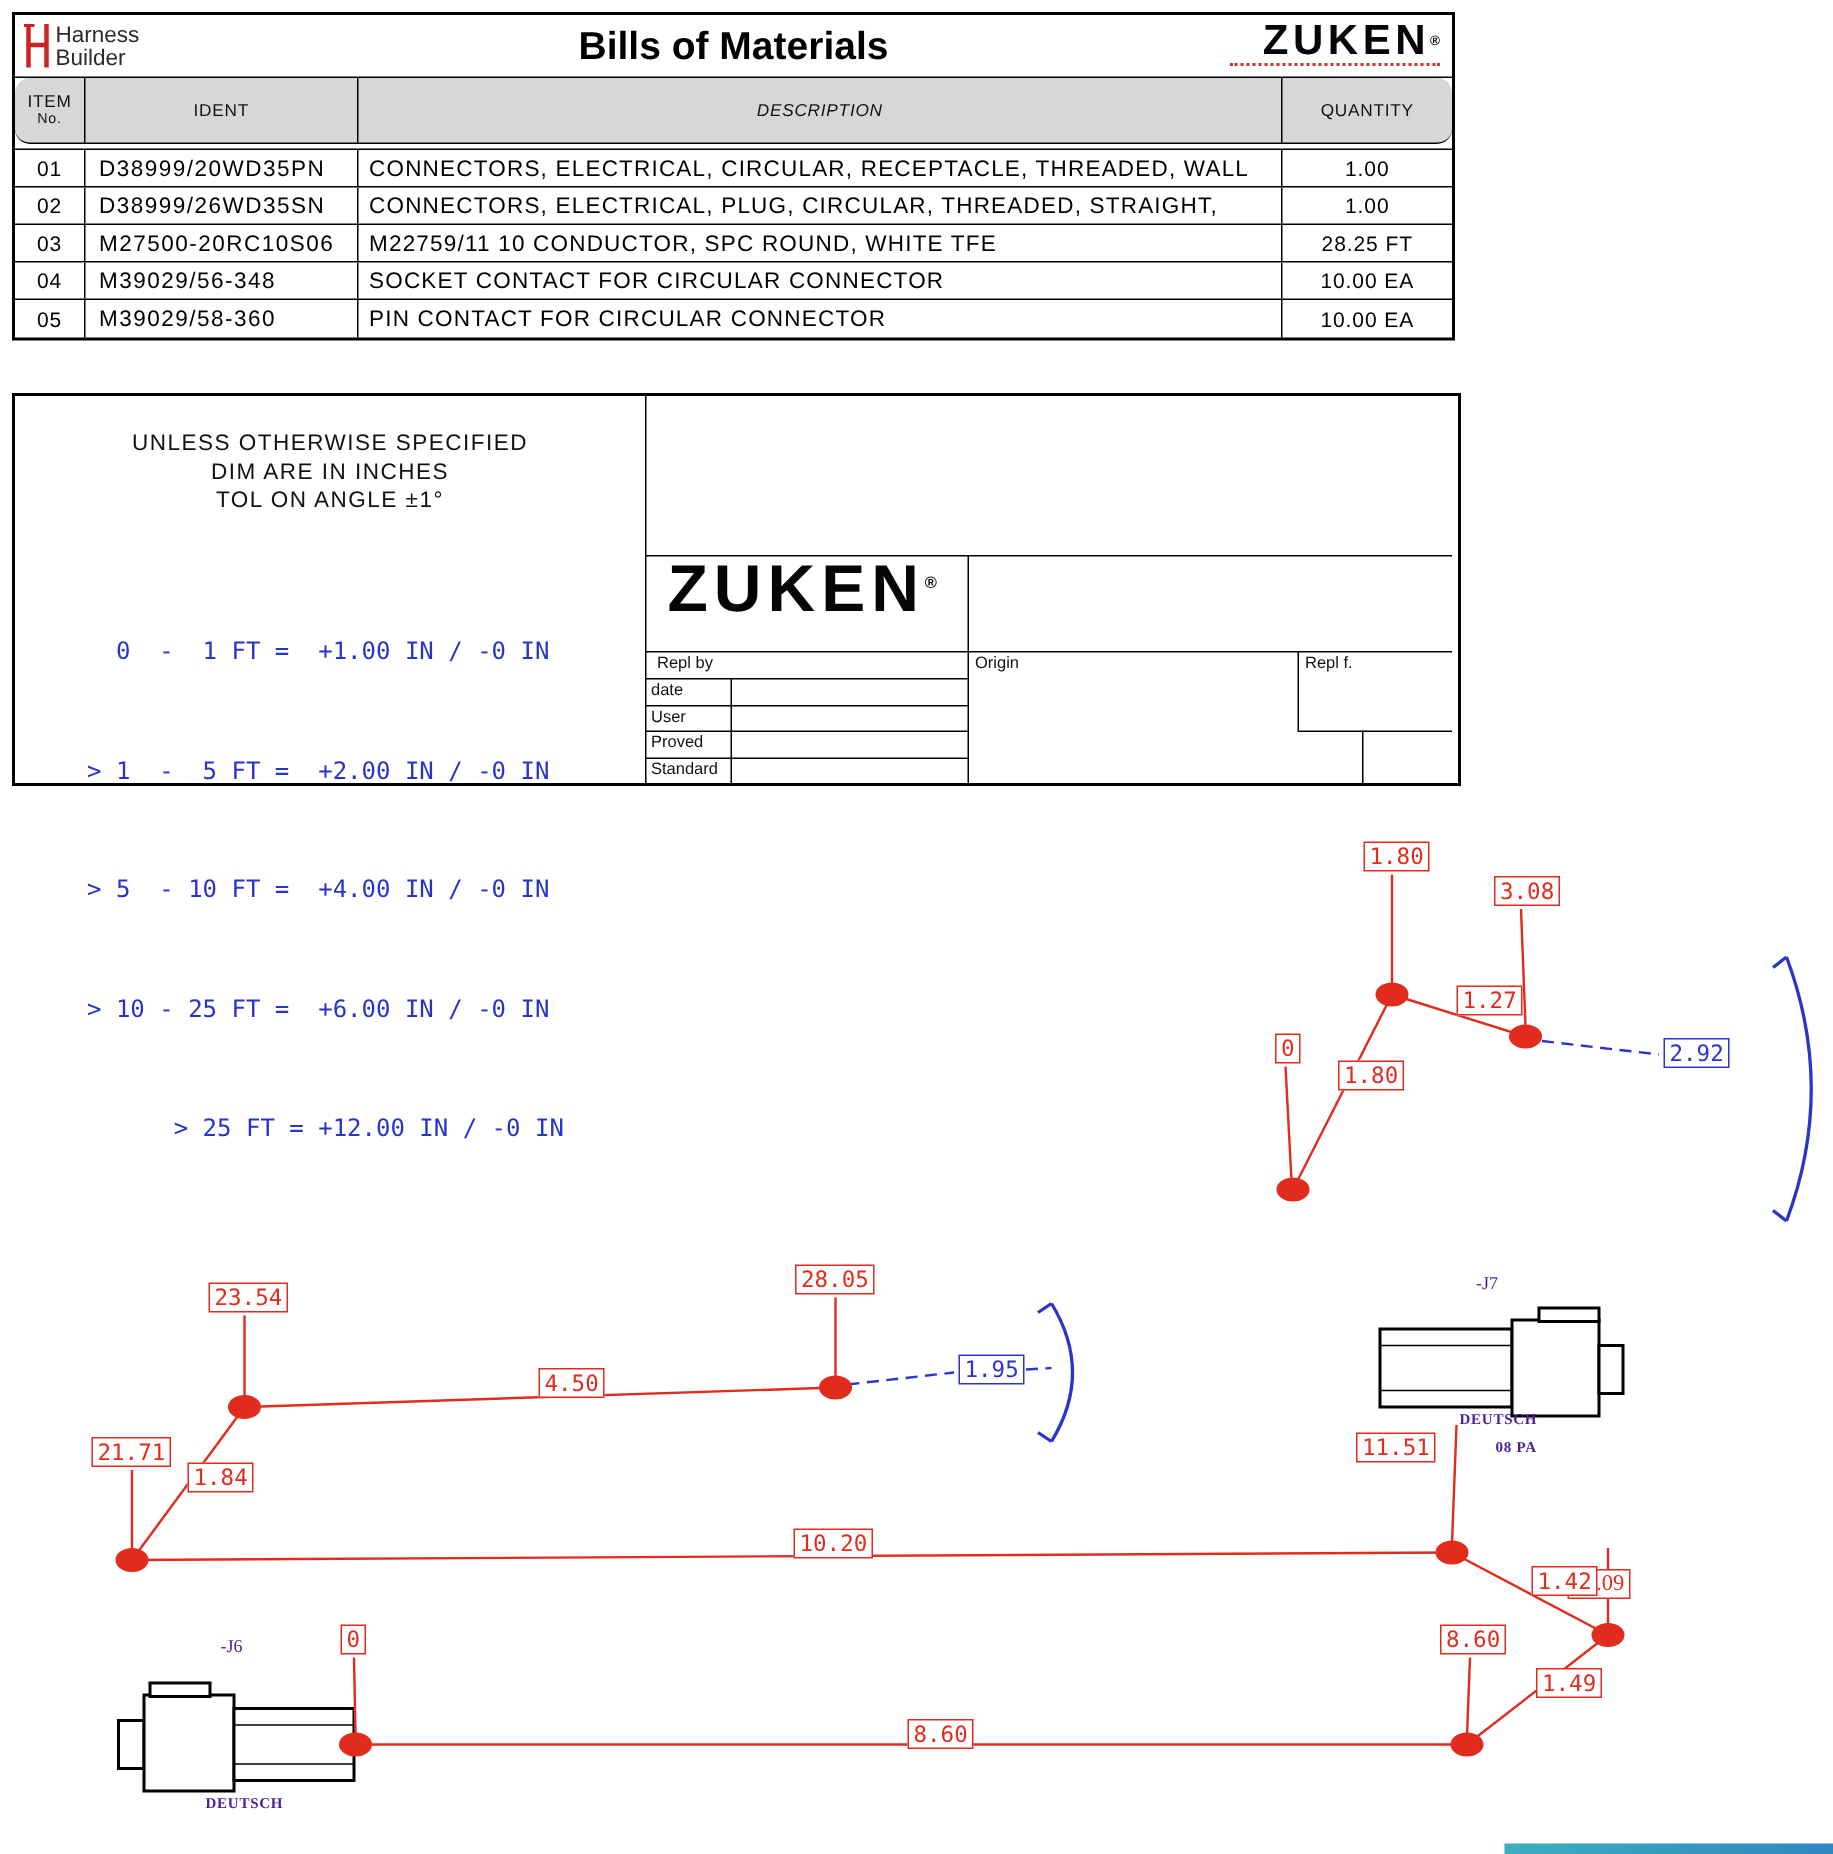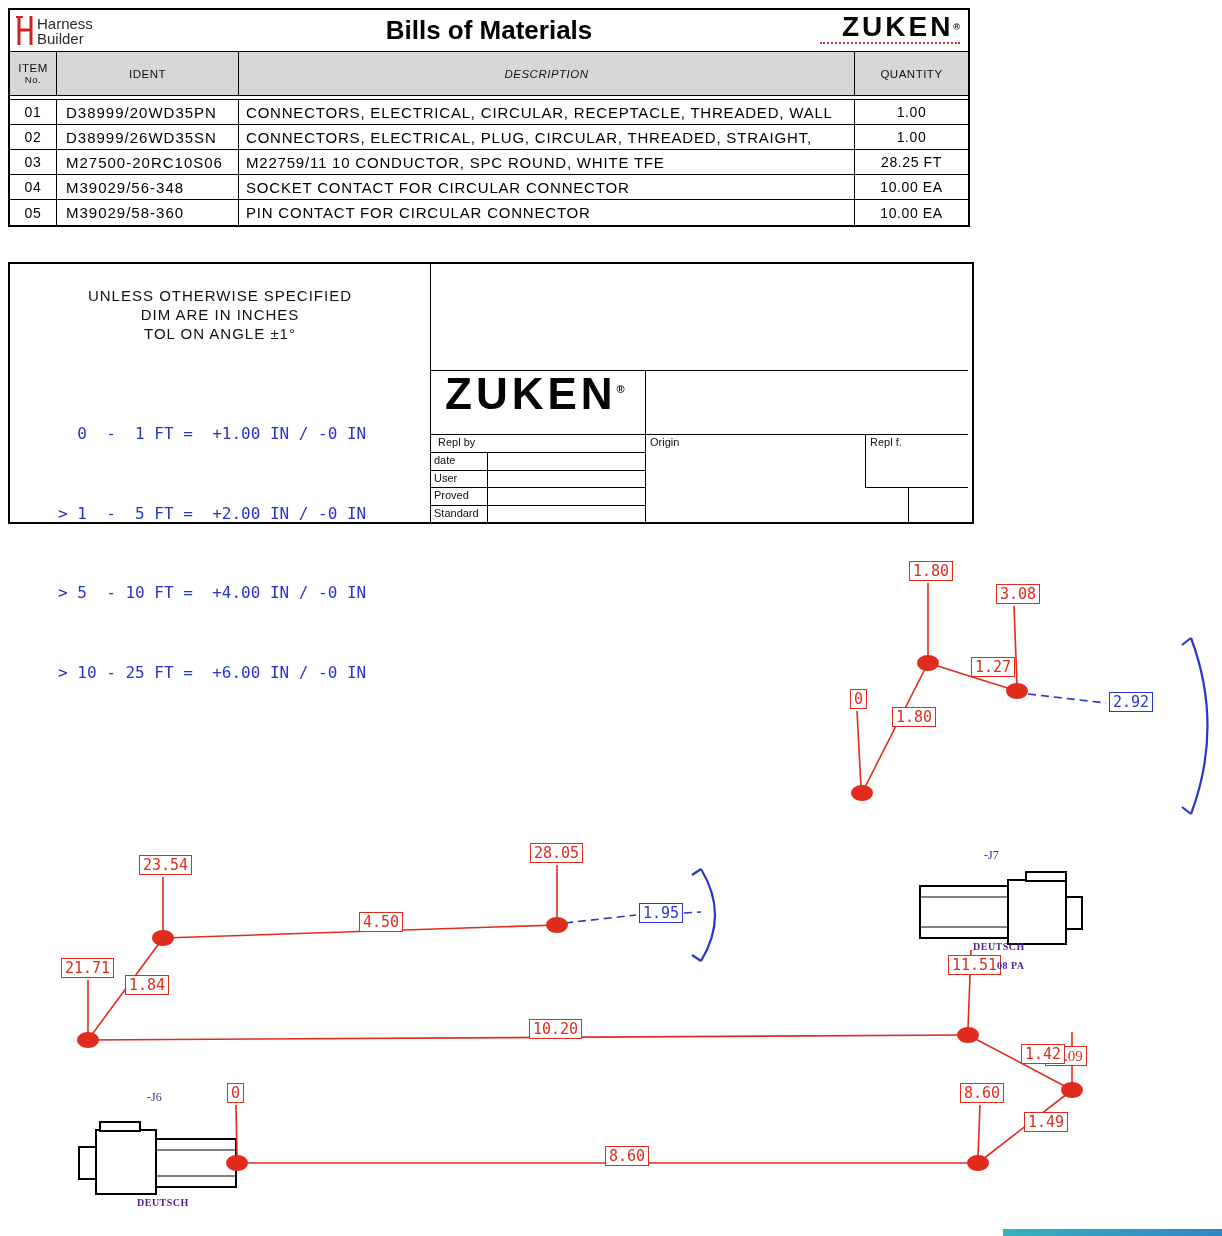--- a/index.html
+++ b/index.html
@@ -10,21 +10,21 @@
   .bom { position:absolute; left:8px; top:8px; width:962px; border:2px solid #000; background:#fff; }
   .bom-head { position:relative; height:42px; border-bottom:1px solid #000; display:flex; align-items:center; }
   .bom-title { position:absolute; left:0; right:0; text-align:center; font-size:26px; font-weight:bold; color:#000; }
   .hb-logo { position:relative; display:flex; align-items:center; padding-left:5px; z-index:1; }
   .hb-text { font-size:15px; line-height:15px; color:#2b2b2b; margin-left:2px; }
   .zuken-top { position:absolute; right:8px; top:3px; text-align:right; z-index:1; }
   .zuken-word { font-weight:bold; font-size:28px; letter-spacing:3px; color:#050505; line-height:28px; }
   .zuken-reg { font-size:9px; vertical-align:super; font-weight:bold; }
   .zuken-tag { border-top:2px dotted #cc3333; width:140px; margin-left:auto; margin-top:1px; }
 
-  .bom-cols { display:flex; background:#d7d7d7; border-bottom:1px solid #000; height:44px; }
+  .bom-cols { display:flex; background:#d7d7d7; border-bottom:1px solid #000; height:44px;border-radius:10px; }
   .bom-spacer { height:4px; border-bottom:1px solid #000; background:#fff; }
   .col { border-right:1px solid #000; display:flex; align-items:center; justify-content:center;
          font-size:11.5px; color:#111; letter-spacing:0.5px; }
   .col:last-child { border-right:none; }
   .c-item { width:47px; flex-direction:column; line-height:12px; }
   .c-item .sub { font-size:9.5px; }
   .c-ident { width:182px; }
   .c-desc { flex:1;font-style:italic; }
   .c-qty { width:113px; }
 
@@ -207,20 +207,21 @@
     <div>UNLESS OTHERWISE SPECIFIED</div>
     <div>DIM ARE IN INCHES</div>
     <div>TOL ON ANGLE ±1°</div>
   </div>
 
   <div class="tols">
     <div>  0  -  1 FT =  +1.00 IN / -0 IN</div>
     <div>&gt; 1  -  5 FT =  +2.00 IN / -0 IN</div>
     <div>&gt; 5  - 10 FT =  +4.00 IN / -0 IN</div>
     <div>&gt; 10 - 25 FT =  +6.00 IN / -0 IN</div>
+    <div>      &gt; 25 FT = +12.00 IN / -0 IN</div>
   </div>
 
   <div class="vl" style="left:420px; top:0; height:258px;"></div>
   <div class="hl" style="left:420px; top:106px; width:538px;"></div>
   <div class="hl" style="left:420px; top:170px; width:538px;"></div>
   <div class="vl" style="left:635px; top:106px; height:152px;"></div>
   <div class="hl" style="left:420px; top:188px; width:215px;"></div>
   <div class="hl" style="left:420px; top:206px; width:215px;"></div>
   <div class="hl" style="left:420px; top:223px; width:215px;"></div>
   <div class="hl" style="left:420px; top:241px; width:215px;"></div>
@@ -249,21 +250,21 @@
     <div class="dim" style="left: 850px; top: 689px;">0</div>
     <div class="dim" style="left: 892px; top: 707px;">1.80</div>
     <div class="dim blue" style="left: 1109px; top: 692px;">2.92</div>
     <div class="dim" style="left: 139px; top: 855px;">23.54</div>
     <div class="dim" style="left: 530px; top: 843px;">28.05</div>
     <div class="dim" style="left: 359px; top: 912px;">4.50</div>
     <div class="dim blue" style="left: 639px; top: 903px;">1.95</div>
     <div class="dim" style="left: 61px; top: 958px;">21.71</div>
     <div class="dim" style="left: 125px; top: 975px;">1.84</div>
     <div class="dim" style="left: 529px; top: 1019px;">10.20</div>
-    <div class="dim" style="left: 948px; top: 955px;">11.51</div>
+    <div class="dim" style="left: 904px; top: 955px;">11.51</div>
     <div class="dim" style="left: 1045px; top: 1046px; font-family: Liberation Serif, serif;">10.09</div>
     <div class="dim" style="left: 1021px; top: 1044px;">1.42</div>
     <div class="dim" style="left: 960px; top: 1083px;">8.60</div>
     <div class="dim" style="left: 1024px; top: 1112px;">1.49</div>
     <div class="dim" style="left: 605px; top: 1146px;">8.60</div>
     <div class="dim" style="left: 227px; top: 1083px;">0</div>
   </div>
 
 <div class="ctext" style="left:984px; top:848px; font-size:12px;">-J7</div>
 <div class="ctext bold" style="left:973px; top:941px; font-size:10px;">DEUTSCH</div>

